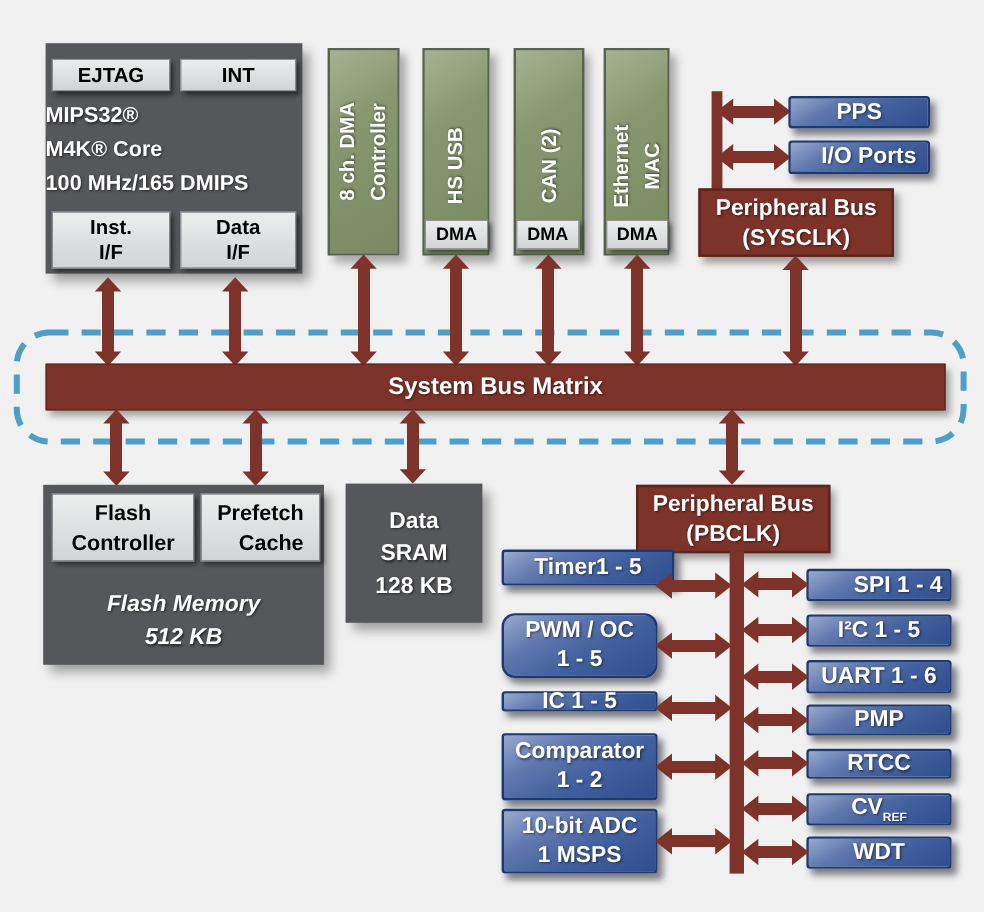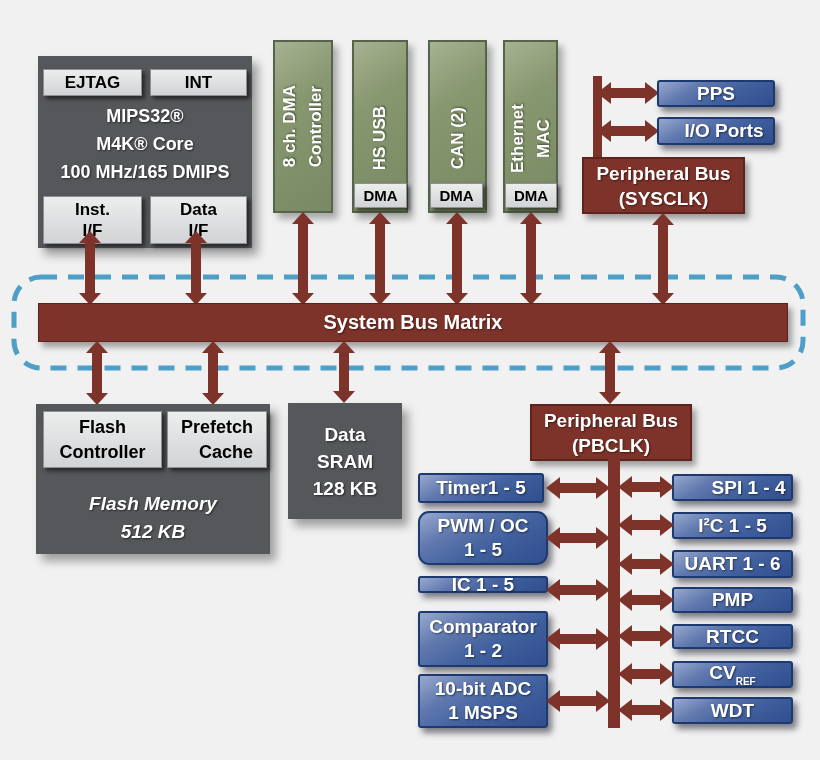--- a/index.html
+++ b/index.html
@@ -60,24 +60,24 @@
 </style>
 </head>
 <body>
 
 <div class="stage">
 
   <svg class="abs" style="left:0;top:0;" width="820" height="760" viewBox="0 0 820 760">
     <rect x="14" y="277" width="789" height="91" rx="27" fill="none" stroke="#4D9FC7" stroke-width="5" stroke-dasharray="16 11"></rect>
   </svg>
 
-  <div class="blk gray" style="left:38px;top:56px;width:214px;height:192px;">
+  <div class="blk gray" style="left:38px;top:36px;width:214px;height:192px;">
     <div class="ltgray" style="left:5px;top:13px;width:99px;height:27px;font-size:17px;">EJTAG</div>
     <div class="ltgray" style="left:112px;top:13px;width:97px;height:27px;font-size:17px;">INT</div>
-    <div class="abs prelines wshadow" style="left:0;right:0;top:46px;text-align:center;font-size:18px;line-height:28px;">MIPS32®
+    <div class="abs prelines wshadow" style="left:0;right:0;top:46px;font-size:18px;line-height:28px;">MIPS32®
 M4K® Core
 100 MHz/165 DMIPS</div>
     <div class="ltgray prelines" style="left:5px;top:140px;width:99px;height:48px;font-size:17px;line-height:21px;">Inst.
 I/F</div>
     <div class="ltgray prelines" style="left:112px;top:140px;width:97px;height:48px;font-size:17px;line-height:21px;">Data
 I/F</div>
   </div>
 
   <div class="blk green" style="left:273px;top:40px;width:60px;height:173px;">
     <span class="vtext">8 ch. DMA
@@ -134,21 +134,21 @@
   </div>
 
   <div class="blk gray ctr prelines wshadow" style="left:288px;top:403px;width:114px;height:116px;font-size:19px;line-height:27px;">Data
 SRAM
 128 KB</div>
 
   <div class="blk red ctr prelines" style="left:530px;top:404px;width:162px;height:57px;font-size:19px;line-height:25px;">Peripheral Bus
 (PBCLK)</div>
   <div class="vline" style="left:608px;top:459px;width:12px;height:269px;"></div>
 
-  <div class="blk blue" style="left:418px;top:473px;width:126px;height:30px;">
+  <div class="blk blue" style="left:418px;top:458px;width:144px;height:30px;">
     <span class="prelines">Timer1 - 5</span>
   </div>
   <div class="blk blue" style="left:418px;top:511px;width:130px;height:54px;border-radius:11px;">
     <span class="prelines">PWM / OC
 1 - 5</span>
   </div>
   <div class="blk blue" style="left:418px;top:576px;width:130px;height:17px;">
     <span class="prelines">IC 1 - 5</span>
   </div>
   <div class="blk blue" style="left:418px;top:611px;width:130px;height:56px;">

